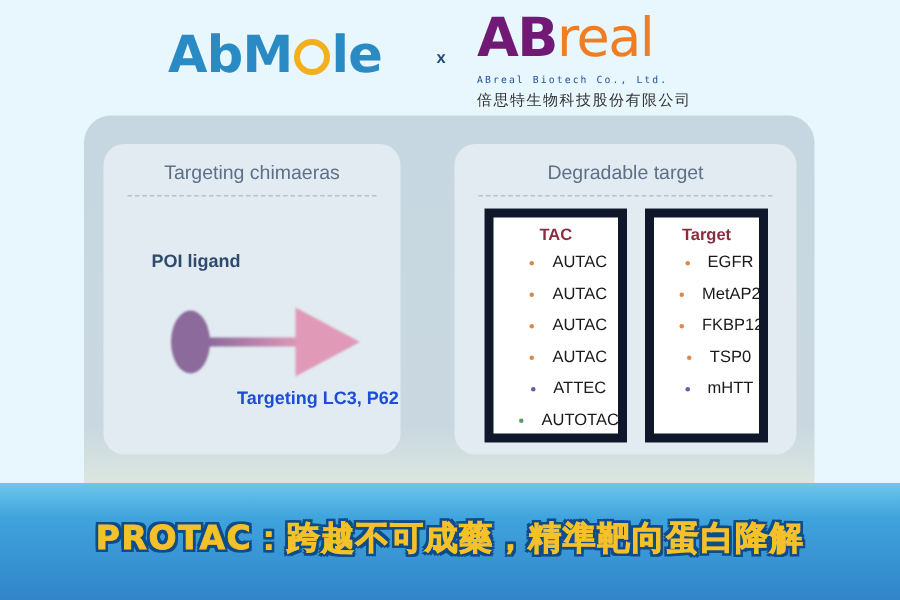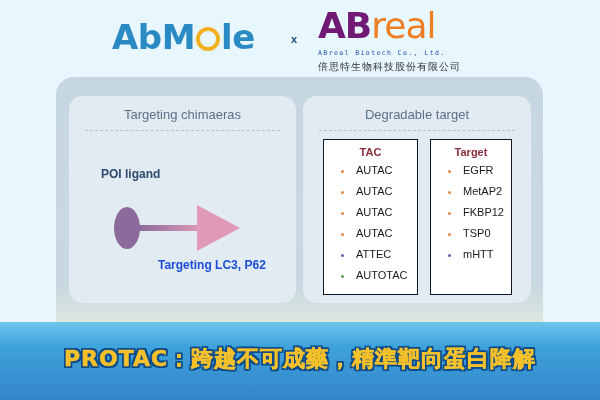--- a/index.html
+++ b/index.html
@@ -49,21 +49,21 @@
   .outer-panel {
     position: absolute; left: 56px; top: 77px; width: 487px; height: 260px;
     background: linear-gradient(#c7d7e1 0%, #c9d8e0 80%, #e3ecde 100%);
     border-radius: 18px 18px 0 0;
   }
   .card {
     position: absolute; top: 19px;
     background: #e1ebf1;
     border-radius: 14px;
   }
-  .card-left { left: 13px; width: 227px; height: 207px; }
+  .card-left { left: 13px; width: 198px; height: 207px; }
   .card-right { left: 247px; width: 228px; height: 207px; }
   .card-title {
     position: absolute; left: 0; right: 0; top: 11px;
     text-align: center; font-size: 13px; color: #5d7088;
   }
   .dash {
     position: absolute; left: 16px; right: 16px; top: 34px;
     border-top: 1px dashed #b4c2d2;
   }
   .poi-label {
@@ -71,31 +71,31 @@
     font-size: 12px; font-weight: bold; color: #2f4a6e;
   }
   .lc3-label {
     position: absolute; left: 89px; top: 162px;
     font-size: 12px; font-weight: bold; color: #1d4ed8; white-space: nowrap;
   }
   .molecule { position: absolute; left: 42px; top: 106px; }
 
   .tac-box {
     position: absolute; top: 43px; width: 95px; height: 156px;
-    background: #fff; border: 1px solid #0f172a;
+    background: #fff; border: 6px solid #0f172a;
   }
   .tac-box.left { left: 20px; }
   .tac-box.right { left: 127px; width: 82px; }
   .box-head {
     text-align: center; font-size: 11px; font-weight: bold; color: #8a2c3c;
     margin-top: 6px; margin-bottom: 2px;
   }
   .box-item {
     height: 21px; line-height: 21px; font-size: 11px; color: #1a1a1a;
-    padding-left: 17px; white-space: nowrap;
+    padding-left: 17px; white-space: nowrap; text-align: center;
   }
   .bullet {
     display: inline-block; width: 3px; height: 3px; border-radius: 50%;
     vertical-align: middle; margin-right: 12px;
   }
 
   
   .banner {
     position: absolute; left: 0; top: 322px; width: 600px; height: 78px;
     background: linear-gradient(#6ec6ec 0%, #3fa3dc 30%, #3285c9 100%);

